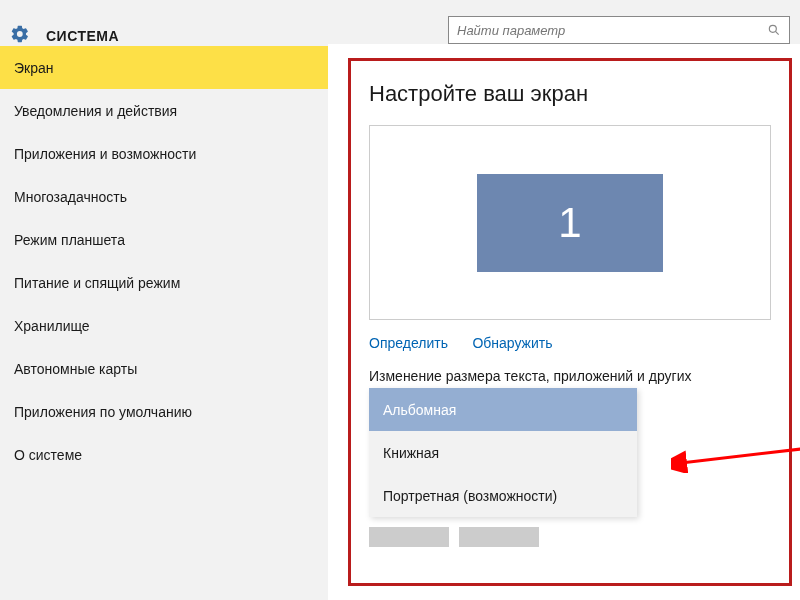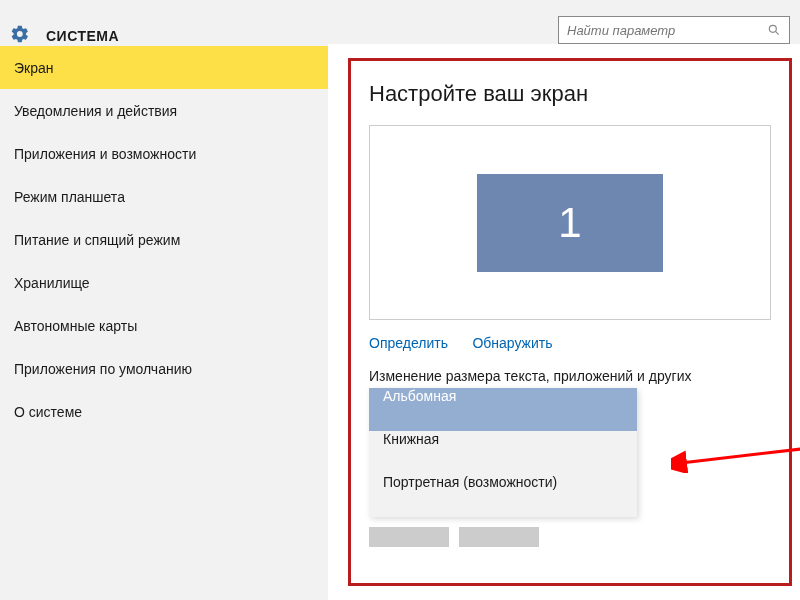--- a/index.html
+++ b/index.html
@@ -1,37 +1,37 @@
 <!DOCTYPE html>
 <html><head>
   <meta charset="utf-8">
   <style>
     * { margin: 0; padding: 0; box-sizing: border-box; font-family: "Segoe UI", Tahoma, sans-serif; }
     html, body { width: 800px; height: 600px; background: #f2f2f2; overflow: hidden; }
     .header { height: 44px; display: flex; align-items: flex-end; padding: 0 10px; }
     .gear { width: 20px; height: 20px; margin-right: 16px; }
     .title-system { font-size: 14px; font-weight: 600; color: #1a1a1a; letter-spacing: 0.5px; }
-    .search-box { margin-left: auto; width: 232px; height: 28px; border: 1px solid #888; background: #fff; display: flex; align-items: center; padding: 0 8px; }
+    .search-box { margin-left: auto; width: 342px; height: 28px; border: 1px solid #888; background: #fff; display: flex; align-items: center; padding: 0 8px; }
     .search-box input { flex: 1; border: none; outline: none; font-size: 13px; background: transparent; color: #777; font-style: italic; }
     .search-box .sicon { width: 14px; height: 14px; }
     .main { display: flex; height: 556px; }
     .sidebar { width: 328px; background: #f2f2f2; padding-top: 2px; }
     .sidebar-item { height: 43px; display: flex; align-items: center; padding-left: 14px; font-size: 14px; color: #1a1a1a; cursor: pointer; }
     .sidebar-item.active { background: #fde047; }
     .content { flex: 1; background: #fff; padding: 14px 8px 14px 20px; position: relative; }
     .content-inner { border: 3px solid #b91c1c; padding: 20px 18px 16px 18px; position: relative; height: 528px; }
     .page-title { font-size: 22px; font-weight: 400; color: #1a1a1a; margin-bottom: 18px; }
     .monitor-box { border: 1px solid #ccc; height: 195px; display: flex; align-items: center; justify-content: center; margin-bottom: 14px; }
     .monitor { width: 186px; height: 98px; background: #6d87b0; display: flex; align-items: center; justify-content: center; color: #fff; font-size: 42px; font-weight: 300; }
     .links { margin-bottom: 16px; }
     .link { color: #0064b3; font-size: 14px; margin-right: 20px; cursor: pointer; }
     .label-text { font-size: 14px; color: #1a1a1a; margin-bottom: 4px; }
     .dropdown { position: relative; width: 268px; }
     .dropdown-list { background: #f2f2f2; box-shadow: 2px 2px 6px rgba(0,0,0,0.15); }
-    .dd-item { height: 43px; display: flex; align-items: flex-start; padding-left: 14px; font-size: 14px; color: #1a1a1a; cursor: pointer; }
+    .dd-item { height: 43px; display: flex; align-items: center; padding-left: 14px; font-size: 14px; color: #1a1a1a; cursor: pointer; }
     .dd-item.selected { background: #94aed2; color: #fff; }
     .bottom-btns { margin-top: 10px; display: flex; gap: 10px; }
     .bottom-btns div { width: 80px; height: 20px; background: #ccc; }
     .arrow { position: absolute; top: 382px; left: 320px; pointer-events: none; }
   </style>
 </head>
 <body>
 
 <div class="header">
   <span class="gear">
@@ -54,20 +54,23 @@
 <div class="main">
   <div class="sidebar">
     <div class="sidebar-item active">
         <span>Экран</span>
       </div>
     <div class="sidebar-item">
         <span>Уведомления и действия</span>
       </div>
     <div class="sidebar-item">
         <span>Приложения и возможности</span>
+      </div>
+    <div class="sidebar-item">
+        <span>Многозадачность</span>
       </div>
     <div class="sidebar-item">
         <span>Режим планшета</span>
       </div>
     <div class="sidebar-item">
         <span>Питание и спящий режим</span>
       </div>
     <div class="sidebar-item">
         <span>Хранилище</span>
       </div>

